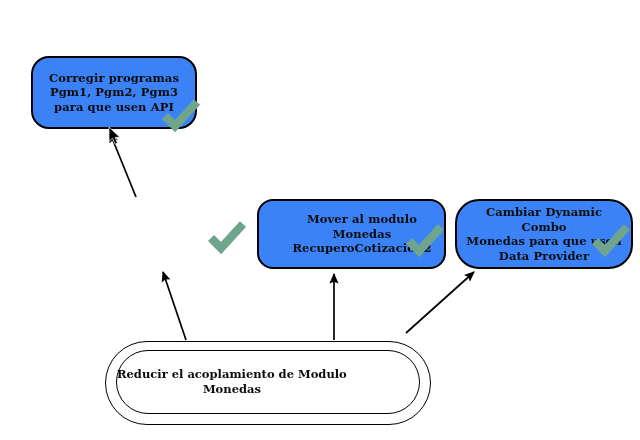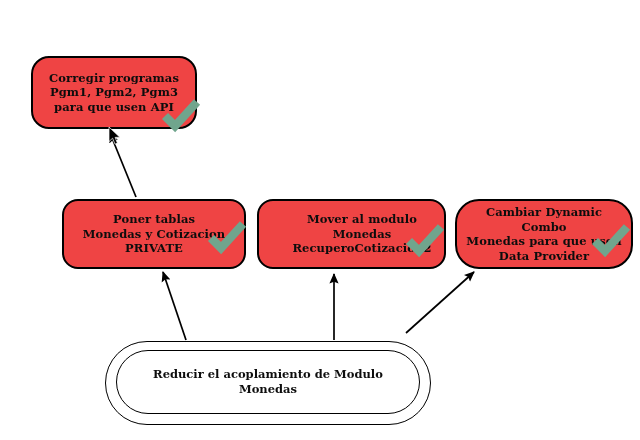--- a/index.html
+++ b/index.html
@@ -13,21 +13,21 @@
     height: 440px;
     background: #ffffff;
     overflow: hidden;
     font-family: "DejaVu Serif", "Liberation Serif", serif;
   }
 
   
   .node {
     position: absolute;
     box-sizing: border-box;
-    background: #ef4444;
+    background: #3b82f6;
     border: 2px solid #000000;
     border-radius: 16px;
     display: flex;
     align-items: center;
     justify-content: center;
     z-index: 3;
   }
   .node .label {
     text-align: center;
     font-weight: bold;
@@ -63,21 +63,20 @@
     position: absolute;
     left: 10px;
     top: 8px;
     right: 10px;
     bottom: 10px;
     box-sizing: border-box;
     border: 1.6px solid #000000;
     border-radius: 36px;
     display: flex;
     align-items: center;
-    justify-content: center;
   }
   #node-reducir .label {
     text-align: center;
     font-weight: bold;
     font-size: 11.5px;
     line-height: 15px;
     color: #0d0d0d;
     white-space: pre-line;
     user-select: none;
   }
@@ -138,25 +137,20 @@
 
   <div class="node" id="node-corregir">
     <div class="label">Corregir programas
 Pgm1, Pgm2, Pgm3
 para que usen API</div>
   </div>
   <svg class="check" id="check-corregir" viewBox="0 0 42 42">
     <path d="M5 22 L15 32 L37 8" fill="none" stroke="#70a58d" stroke-width="8.5" stroke-linecap="butt" stroke-linejoin="miter"></path>
   </svg>
 
-  <div class="node" id="node-poner">
-    <div class="label">Poner tablas
-Monedas y Cotizacion
-PRIVATE</div>
-  </div>
   <svg class="check" id="check-poner" viewBox="0 0 42 42">
     <path d="M5 22 L15 32 L37 8" fill="none" stroke="#70a58d" stroke-width="8.5" stroke-linecap="butt" stroke-linejoin="miter"></path>
   </svg>
 
   <div class="node" id="node-mover">
     <div class="label">Mover al modulo Monedas
 RecuperoCotizacion2</div>
   </div>
   <svg class="check" id="check-mover" viewBox="0 0 42 42">
     <path d="M5 22 L15 32 L37 8" fill="none" stroke="#70a58d" stroke-width="8.5" stroke-linecap="butt" stroke-linejoin="miter"></path>

